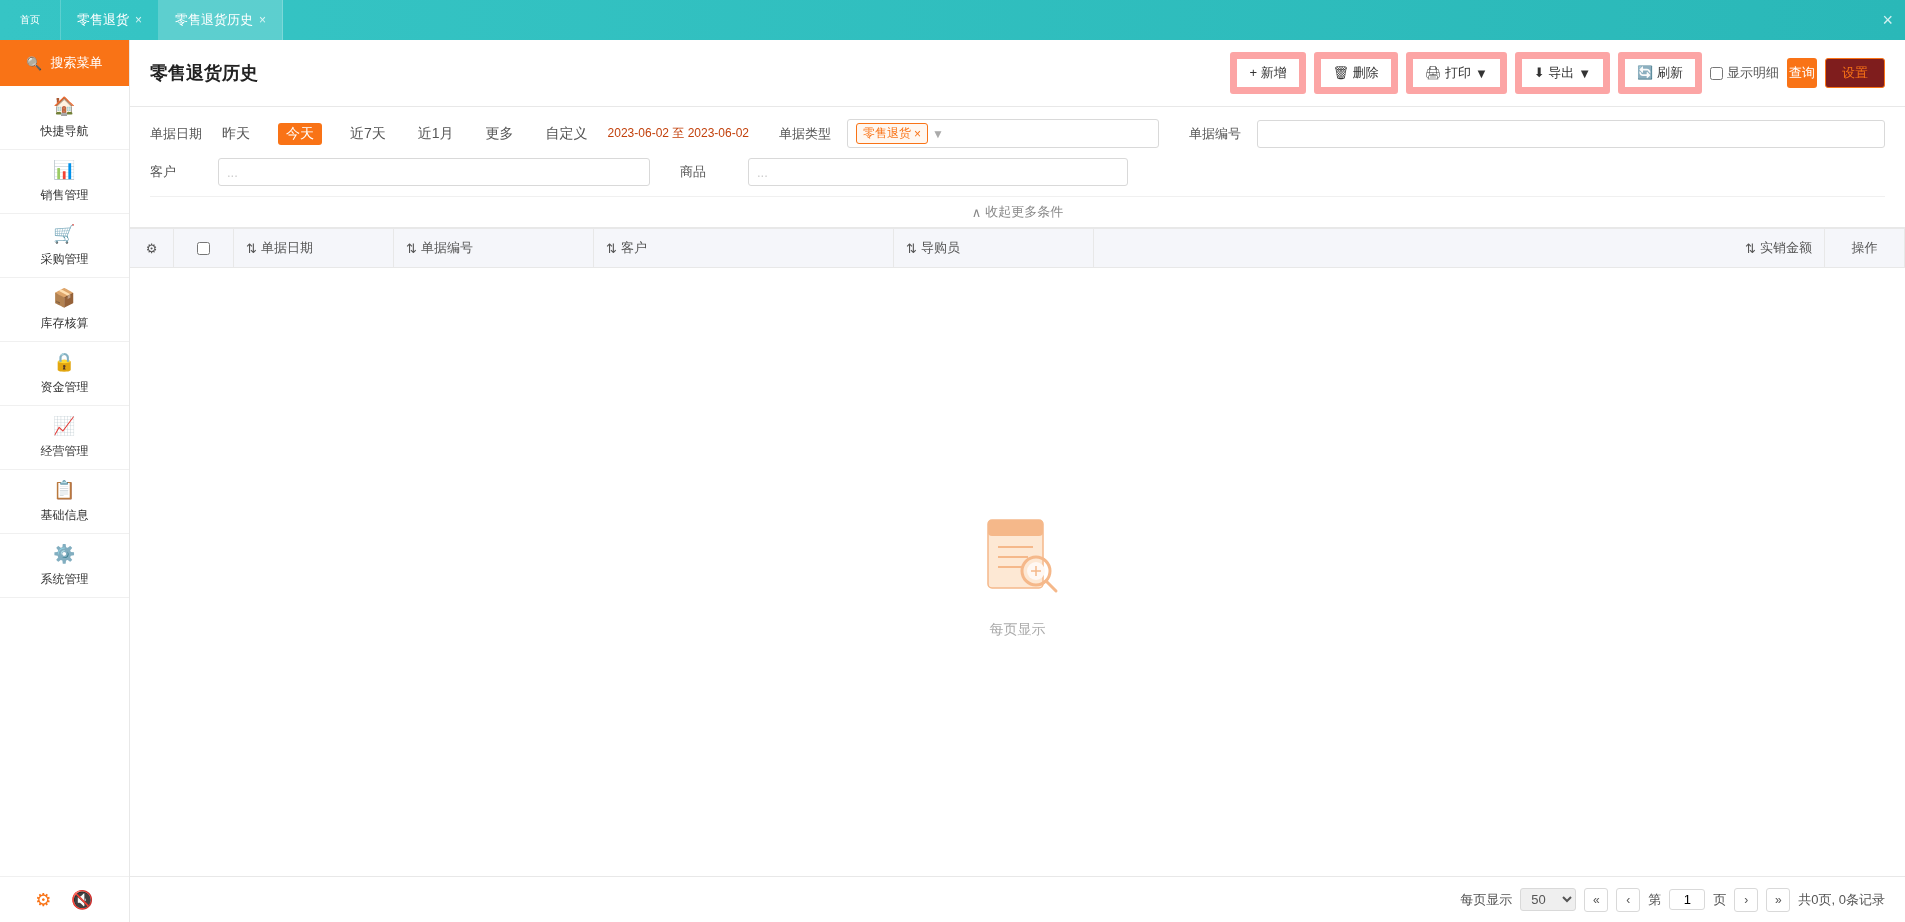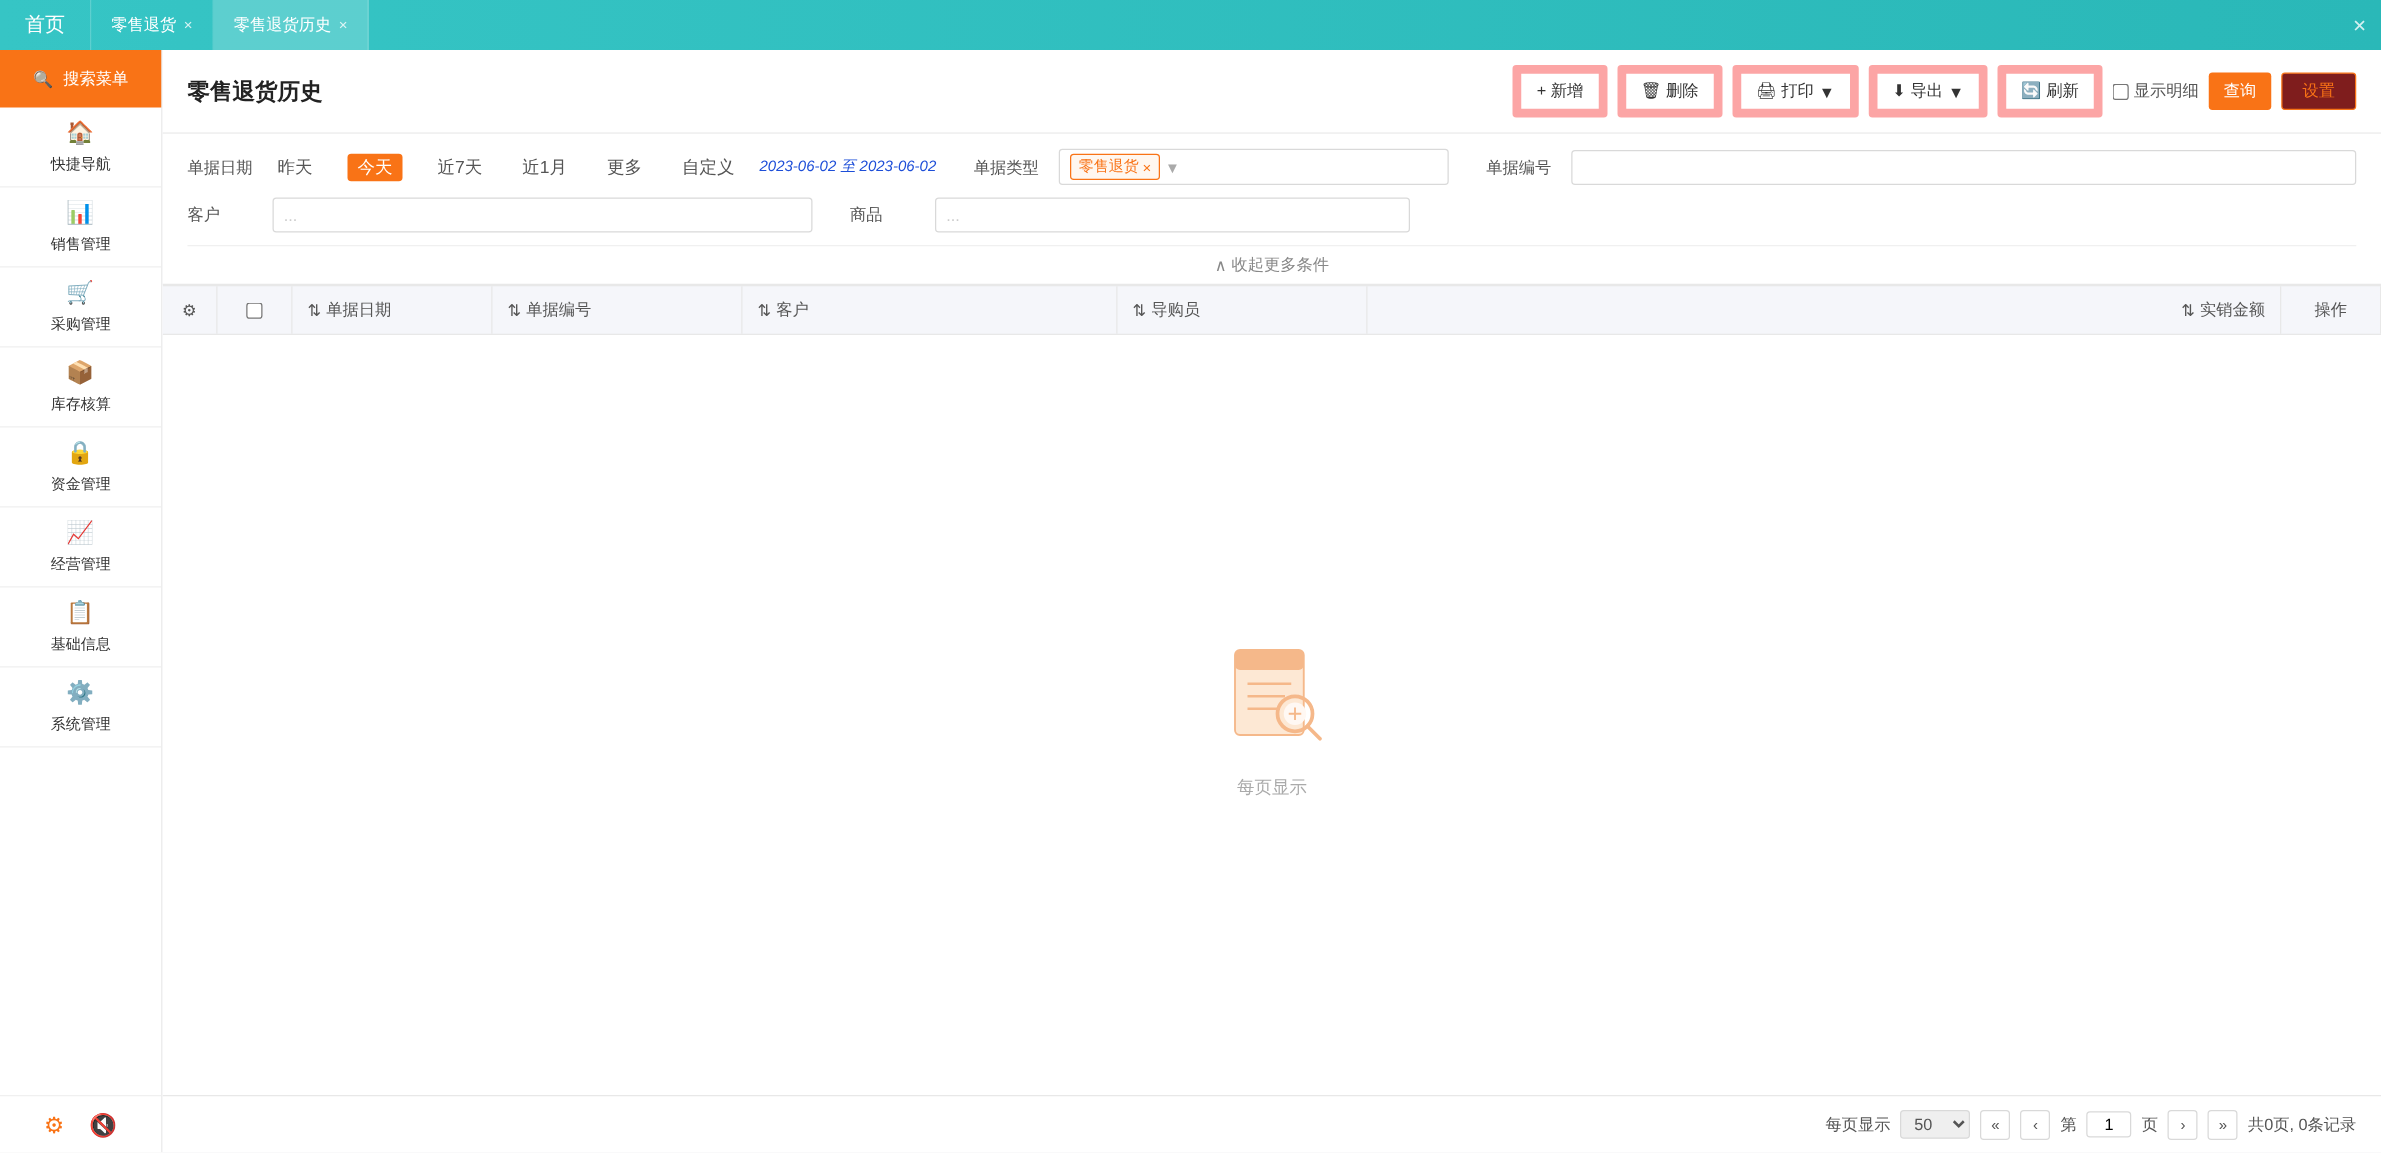--- a/index.html
+++ b/index.html
@@ -35,21 +35,21 @@
     .tab-item.active {
       background: rgba(255,255,255,0.2);
     }
     .tab-item .close-icon {
       font-size: 12px;
       opacity: 0.8;
     }
     .tab-home {
       padding: 0 20px;
       color: #fff;
-      font-size: 16px;
+      font-size: 10px;
       border-right: 1px solid rgba(255,255,255,0.2);
       height: 100%;
       display: flex;
       align-items: center;
       cursor: pointer;
     }
     .top-bar .window-controls {
       display: flex;
       align-items: center;
       padding: 0 12px;
@@ -155,21 +155,21 @@
       border: 7px solid #fca5a5;
       background: #fff;
       border-radius: 3px;
       cursor: pointer;
       color: #333;
     }
     .btn-query {
       background: #f97316;
       color: #fff;
       border: none;
-      padding: 6px 12px;
+      padding: 6px 2px;
       border-radius: 3px;
       font-size: 13px;
       cursor: pointer;
     }
     .btn-settings {
       background: #7f1d1d;
       color: #f97316;
       border: 1px solid #f97316;
       padding: 5px 16px;
       border-radius: 3px;
@@ -215,24 +215,23 @@
       cursor: pointer;
       padding: 2px 4px;
     }
     .date-opt.active {
       background: #f97316;
       color: #fff;
       border-radius: 3px;
       padding: 2px 8px;
     }
     .date-range {
-      color: #1d4ed8;
+      color: #c2410c;
       font-size: 12px;
       margin-left: 8px;
-      font-style: italic;
     }
     .filter-input-wrap {
       flex: 1;
       border: 1px solid #d9d9d9;
       border-radius: 3px;
       padding: 4px 8px;
       font-size: 13px;
       color: #bbb;
       background: #fff;
       min-height: 28px;

